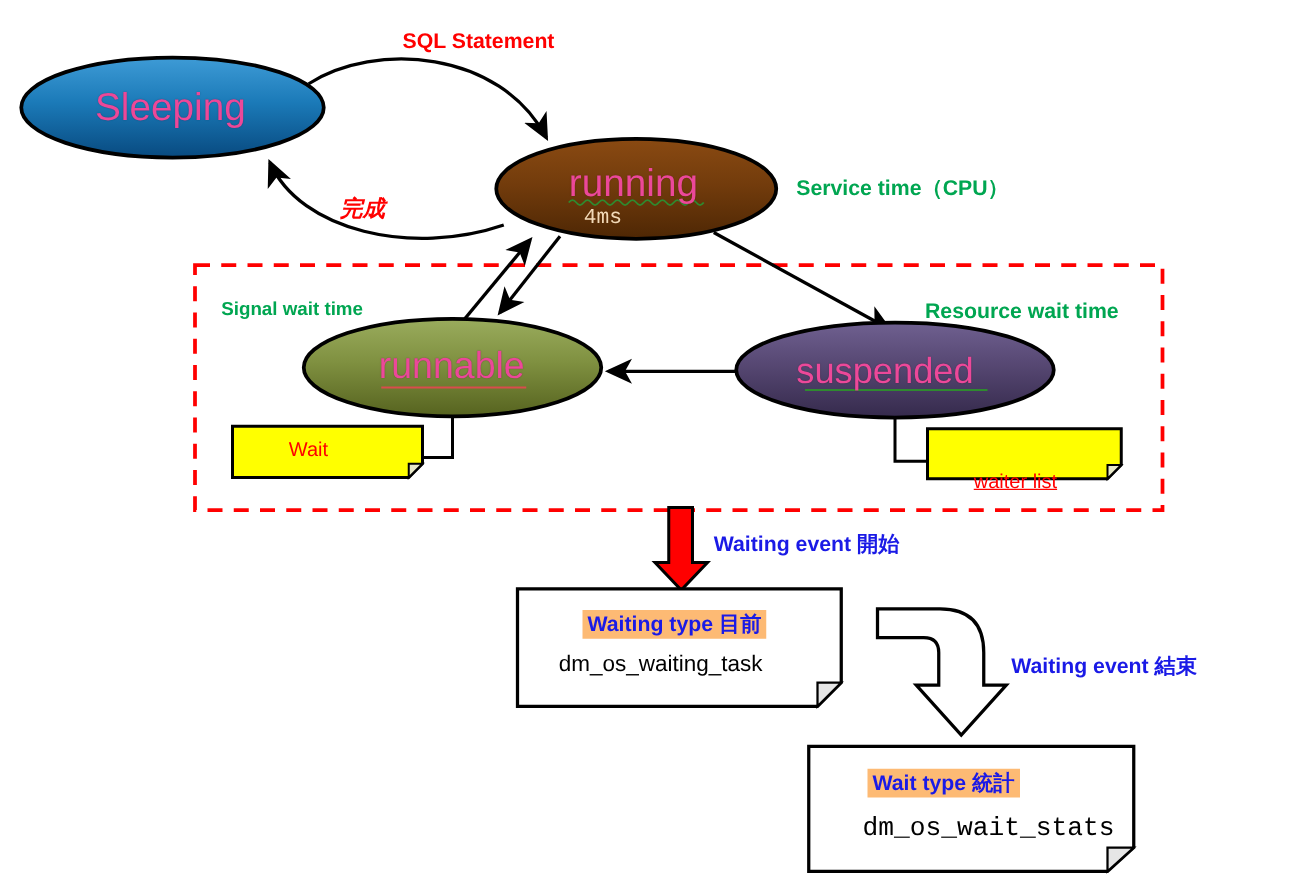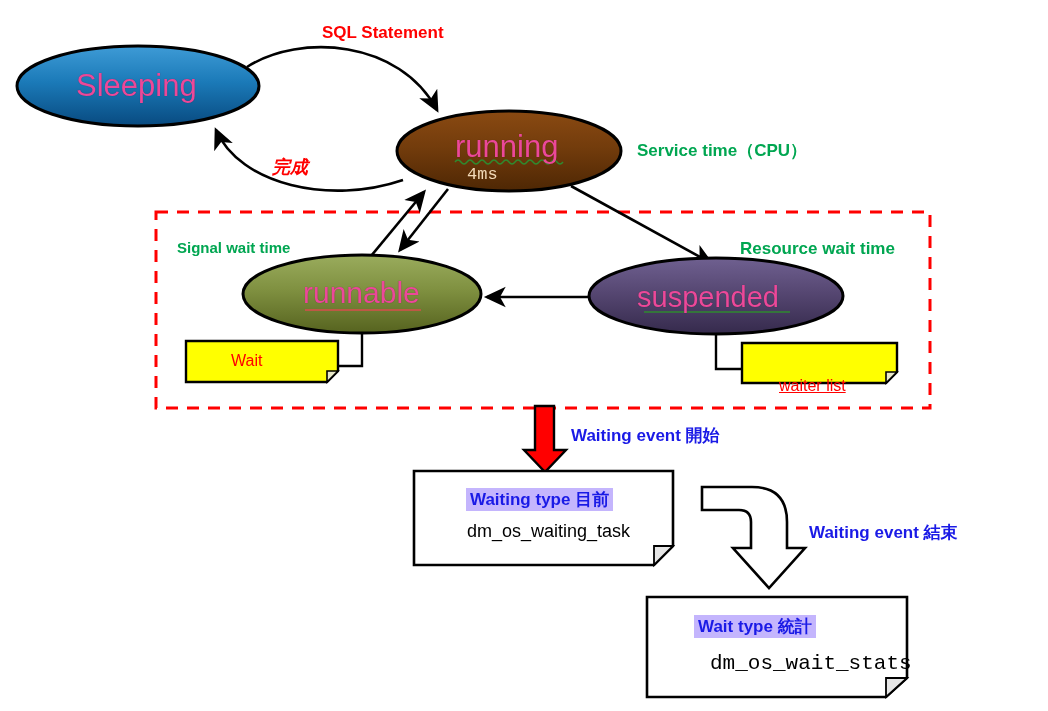--- a/index.html
+++ b/index.html
@@ -40,22 +40,22 @@
   .node-sub {
     position: absolute;
     white-space: nowrap;
     color: #f2d9b8;
     line-height: 1;
   }
   
   .t-red     { color: #ff0000; }
   .t-green   { color: #00a651; }
   .t-blue    { color: #1a1ae6; }
-  .t-black   { color: #000000; margin-left: 20px; }
-  .t-hl      { background: #c4b5fd; }
+  .t-black   { color: #000000; }
+  .t-hl      { background: #fdba74; }
   .bold      { font-weight: bold; }
   .note-text {
     position: absolute;
     white-space: nowrap;
     color: #ff0000;
     line-height: 1;
   }
   .box-text {
     position: absolute;
     white-space: nowrap;

